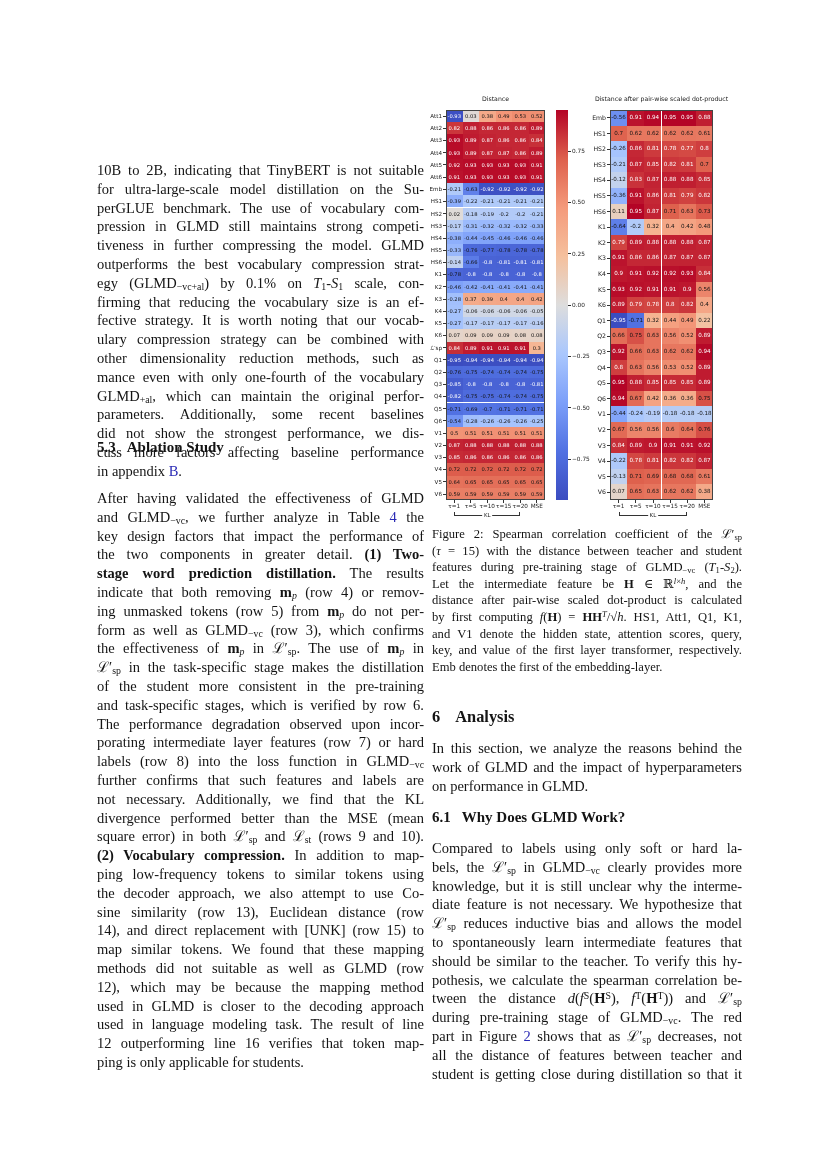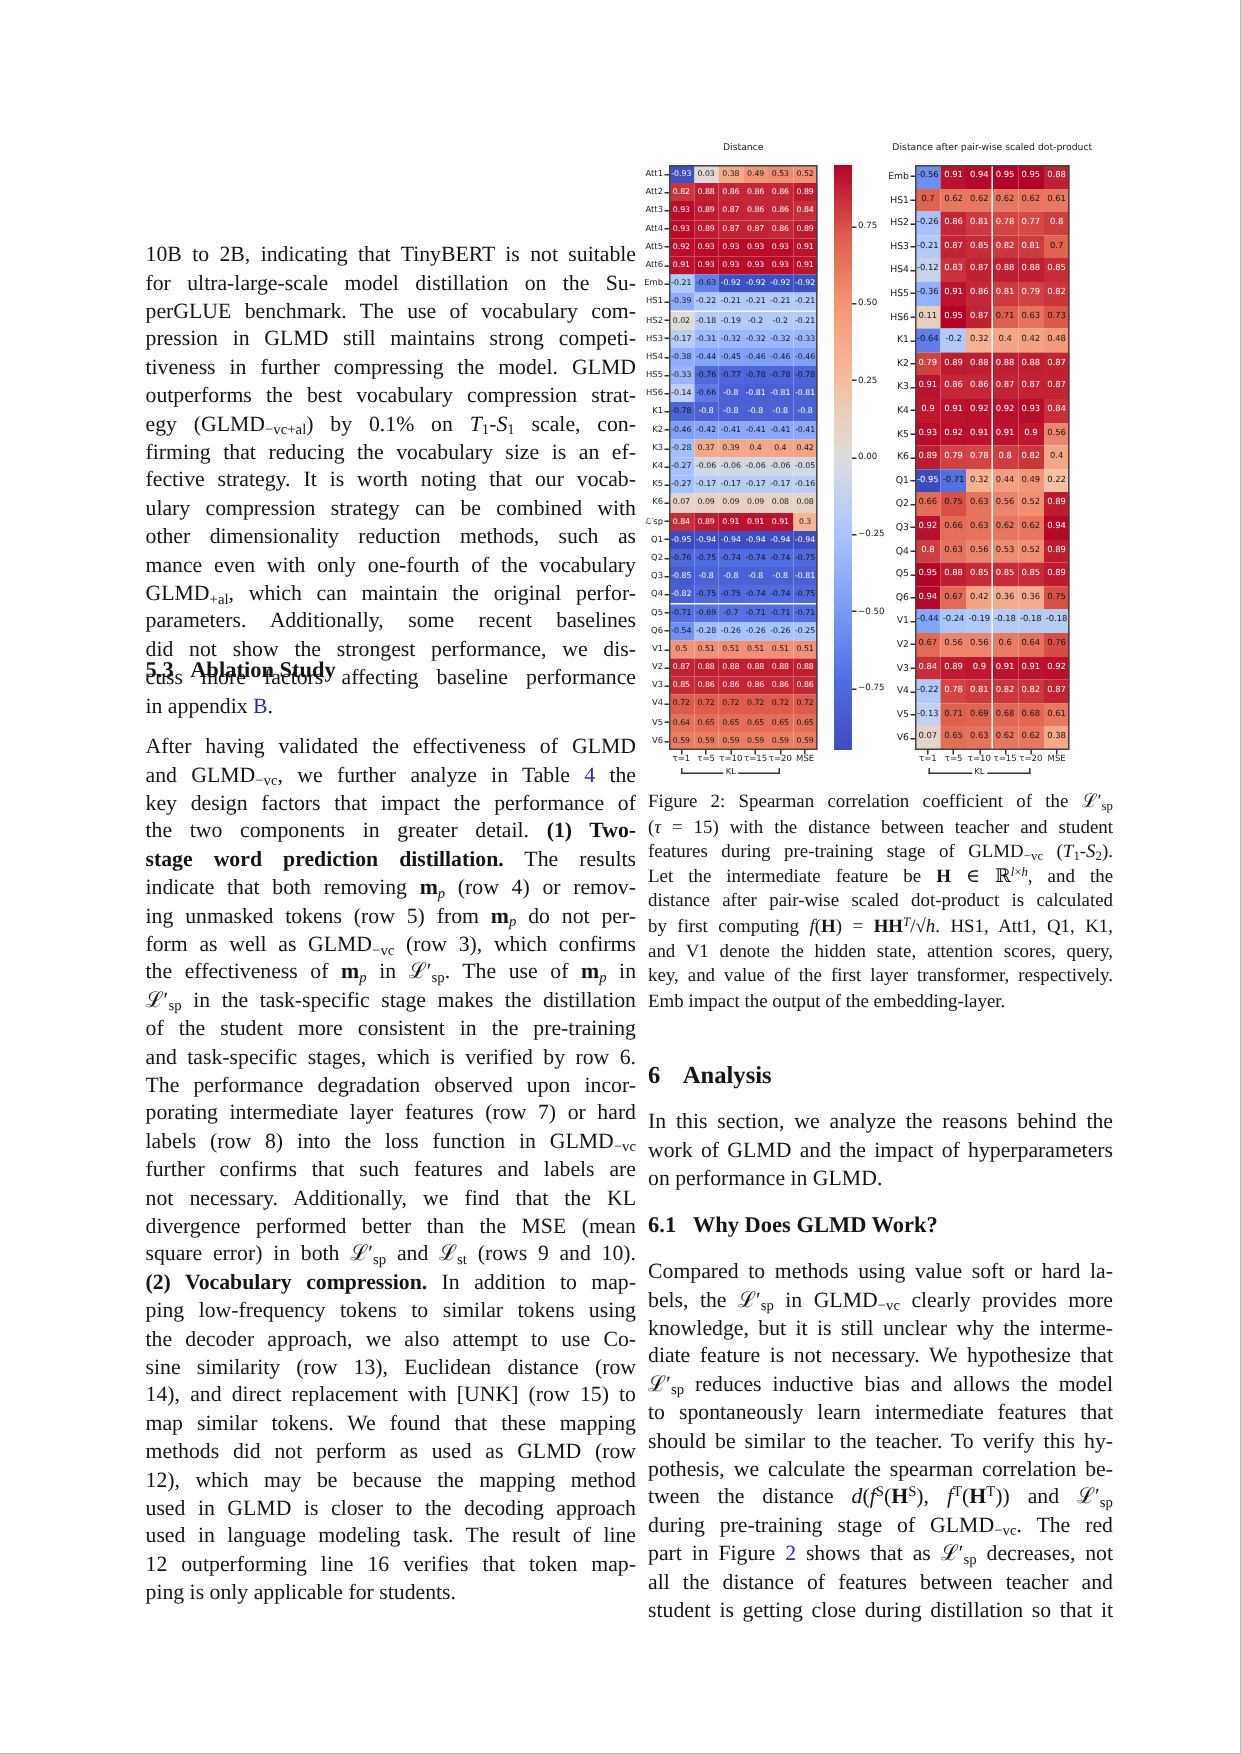--- a/index.html
+++ b/index.html
@@ -82,21 +82,21 @@
       <div class="line">further confirms that such features and labels are</div>
       <div class="line">not necessary.  Additionally, we find that the KL</div>
       <div class="line">divergence performed better than the MSE (mean</div>
       <div class="line">square error) in both ℒ′<sub>sp</sub> and ℒ<sub>st</sub> (rows 9 and 10).</div>
       <div class="line"><b>(2) Vocabulary compression.</b> In addition to map-</div>
       <div class="line">ping low-frequency tokens to similar tokens using</div>
       <div class="line">the decoder approach, we also attempt to use Co-</div>
       <div class="line">sine similarity (row 13), Euclidean distance (row</div>
       <div class="line">14), and direct replacement with [UNK] (row 15) to</div>
       <div class="line">map similar tokens.  We found that these mapping</div>
-      <div class="line">methods did not perform as used as GLMD (row</div>
+      <div class="line">methods did not suitable as well as GLMD (row</div>
       <div class="line">12), which may be because the mapping method</div>
       <div class="line">used in GLMD is closer to the decoding approach</div>
       <div class="line">used in language modeling task. The result of line</div>
       <div class="line">12 outperforming line 16 verifies that token map-</div>
       <div class="line pl">ping is only applicable for students.</div>
     </div>
 
   <div class="figure">
     <div style="left:0;top:0;width:310px;height:432px;">
         <div class="hm-title" style="left:63.5px;top:0px;">Distance</div>
@@ -613,39 +613,39 @@
 
   <div class="para caption-text" style="left:432px;top:526px;width:310px;">
       <div class="line">Figure 2: Spearman correlation coefficient of the ℒ′<sub>sp</sub></div>
       <div class="line">(<i>τ</i> = 15) with the distance between teacher and student</div>
       <div class="line">features during pre-training stage of GLMD<sub>−vc</sub> (<i>T</i><sub>1</sub>-<i>S</i><sub>2</sub>).</div>
       <div class="line">Let the intermediate feature be <b>H</b> ∈ ℝ<sup><i>l</i>×<i>h</i></sup>, and the</div>
       <div class="line">distance after pair-wise scaled dot-product is calculated</div>
       <div class="line">by first computing <i>f</i>(<b>H</b>) = <b>HH</b><sup><i>T</i></sup>/√<i>h</i>. HS1, Att1, Q1, K1,</div>
       <div class="line">and V1 denote the hidden state, attention scores, query,</div>
       <div class="line">key, and value of the first layer transformer, respectively.</div>
-      <div class="line pl">Emb impact the output of the embedding-layer.</div>
+      <div class="line pl">Emb denotes the first of the embedding-layer.</div>
     </div>
 
   <div class="h1" style="left:432px;top:707px;">
     <span class="hnum">6</span><span>Analysis</span>
   </div>
 
   <div class="para body-text" style="left:432px;top:739px;width:310px;">
       <div class="line">In this section, we analyze the reasons behind the</div>
       <div class="line">work of GLMD and the impact of hyperparameters</div>
       <div class="line pl">on performance in GLMD.</div>
     </div>
 
   <div class="h2" style="left:432px;top:809px;">
     <span class="hnum">6.1</span><span>Why Does GLMD Work?</span>
   </div>
 
   <div class="para body-text" style="left:432px;top:839px;width:310px;">
-      <div class="line">Compared to methods using value soft or hard la-</div>
+      <div class="line">Compared to labels using only soft or hard la-</div>
       <div class="line">bels, the ℒ′<sub>sp</sub> in GLMD<sub>−vc</sub> clearly provides more</div>
       <div class="line">knowledge, but it is still unclear why the interme-</div>
       <div class="line">diate feature is not necessary. We hypothesize that</div>
       <div class="line">ℒ′<sub>sp</sub> reduces inductive bias and allows the model</div>
       <div class="line">to spontaneously learn intermediate features that</div>
       <div class="line">should be similar to the teacher. To verify this hy-</div>
       <div class="line">pothesis, we calculate the spearman correlation be-</div>
       <div class="line">tween the distance <i>d</i>(<i>f</i><sup>S</sup>(<b>H</b><sup>S</sup>), <i>f</i><sup>T</sup>(<b>H</b><sup>T</sup>)) and ℒ′<sub>sp</sub></div>
       <div class="line">during pre-training stage of GLMD<sub>−vc</sub>.  The red</div>
       <div class="line">part in Figure <span class="ref">2</span> shows that as ℒ′<sub>sp</sub> decreases, not</div>

